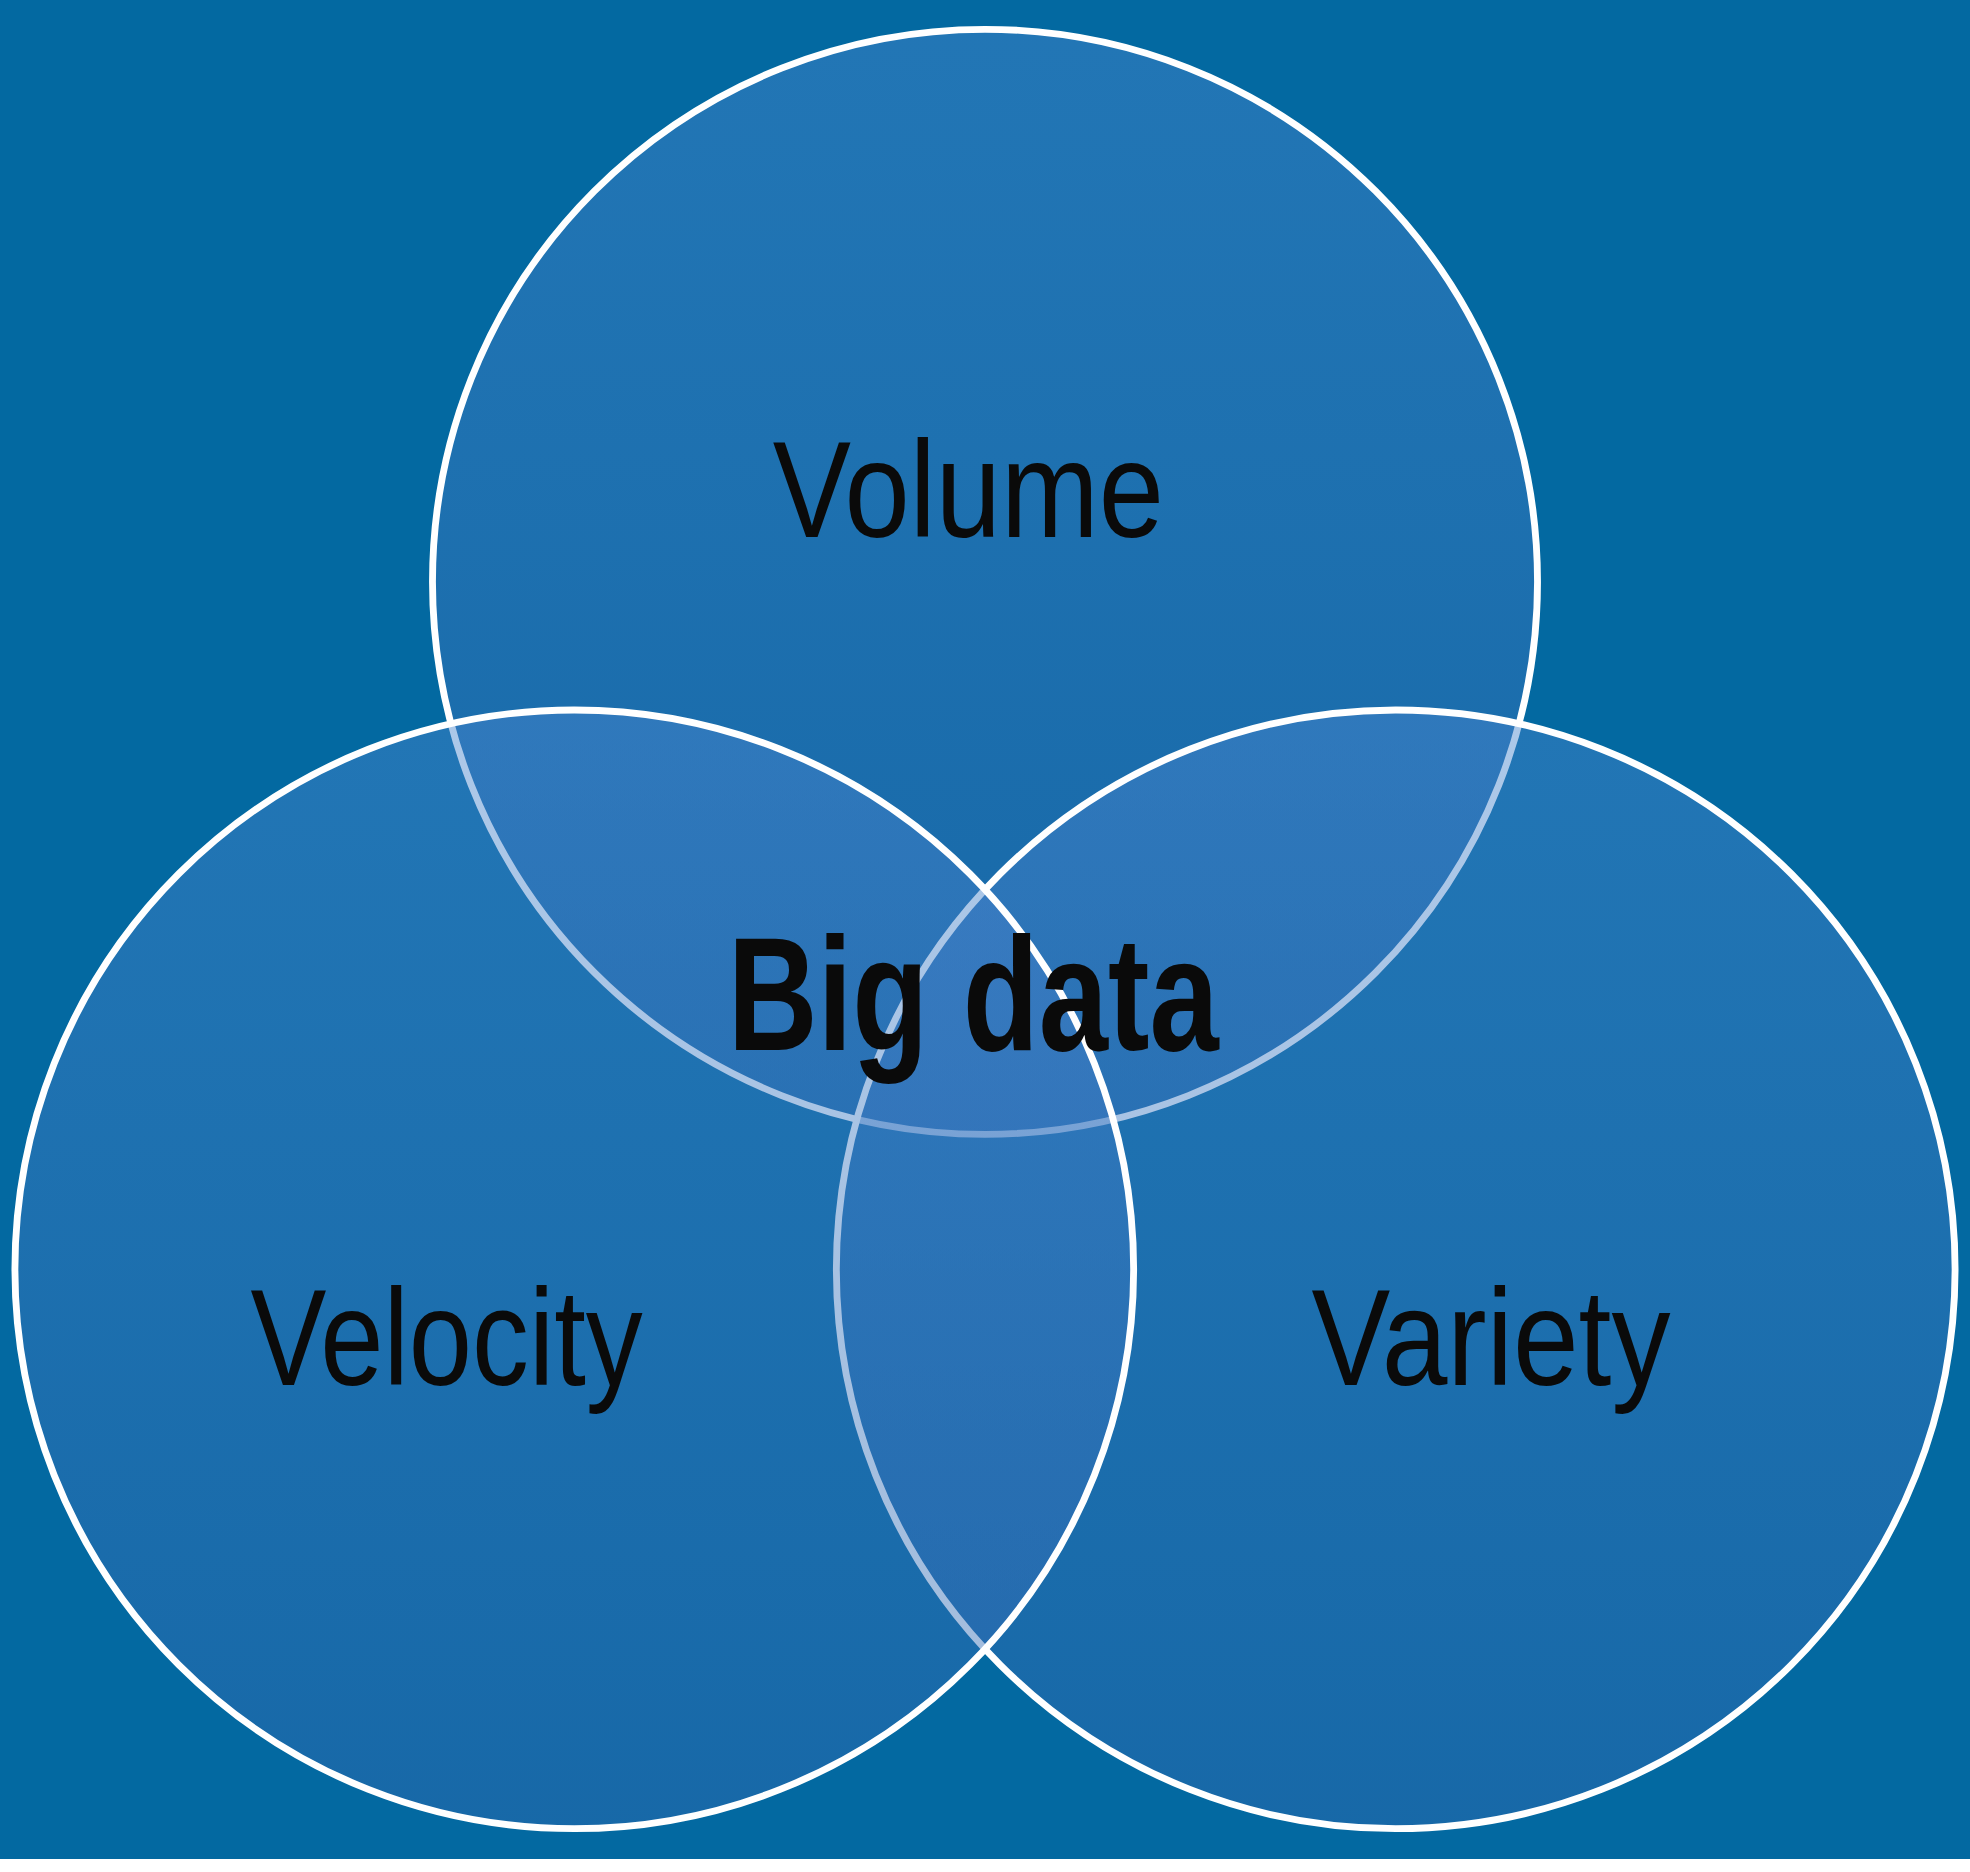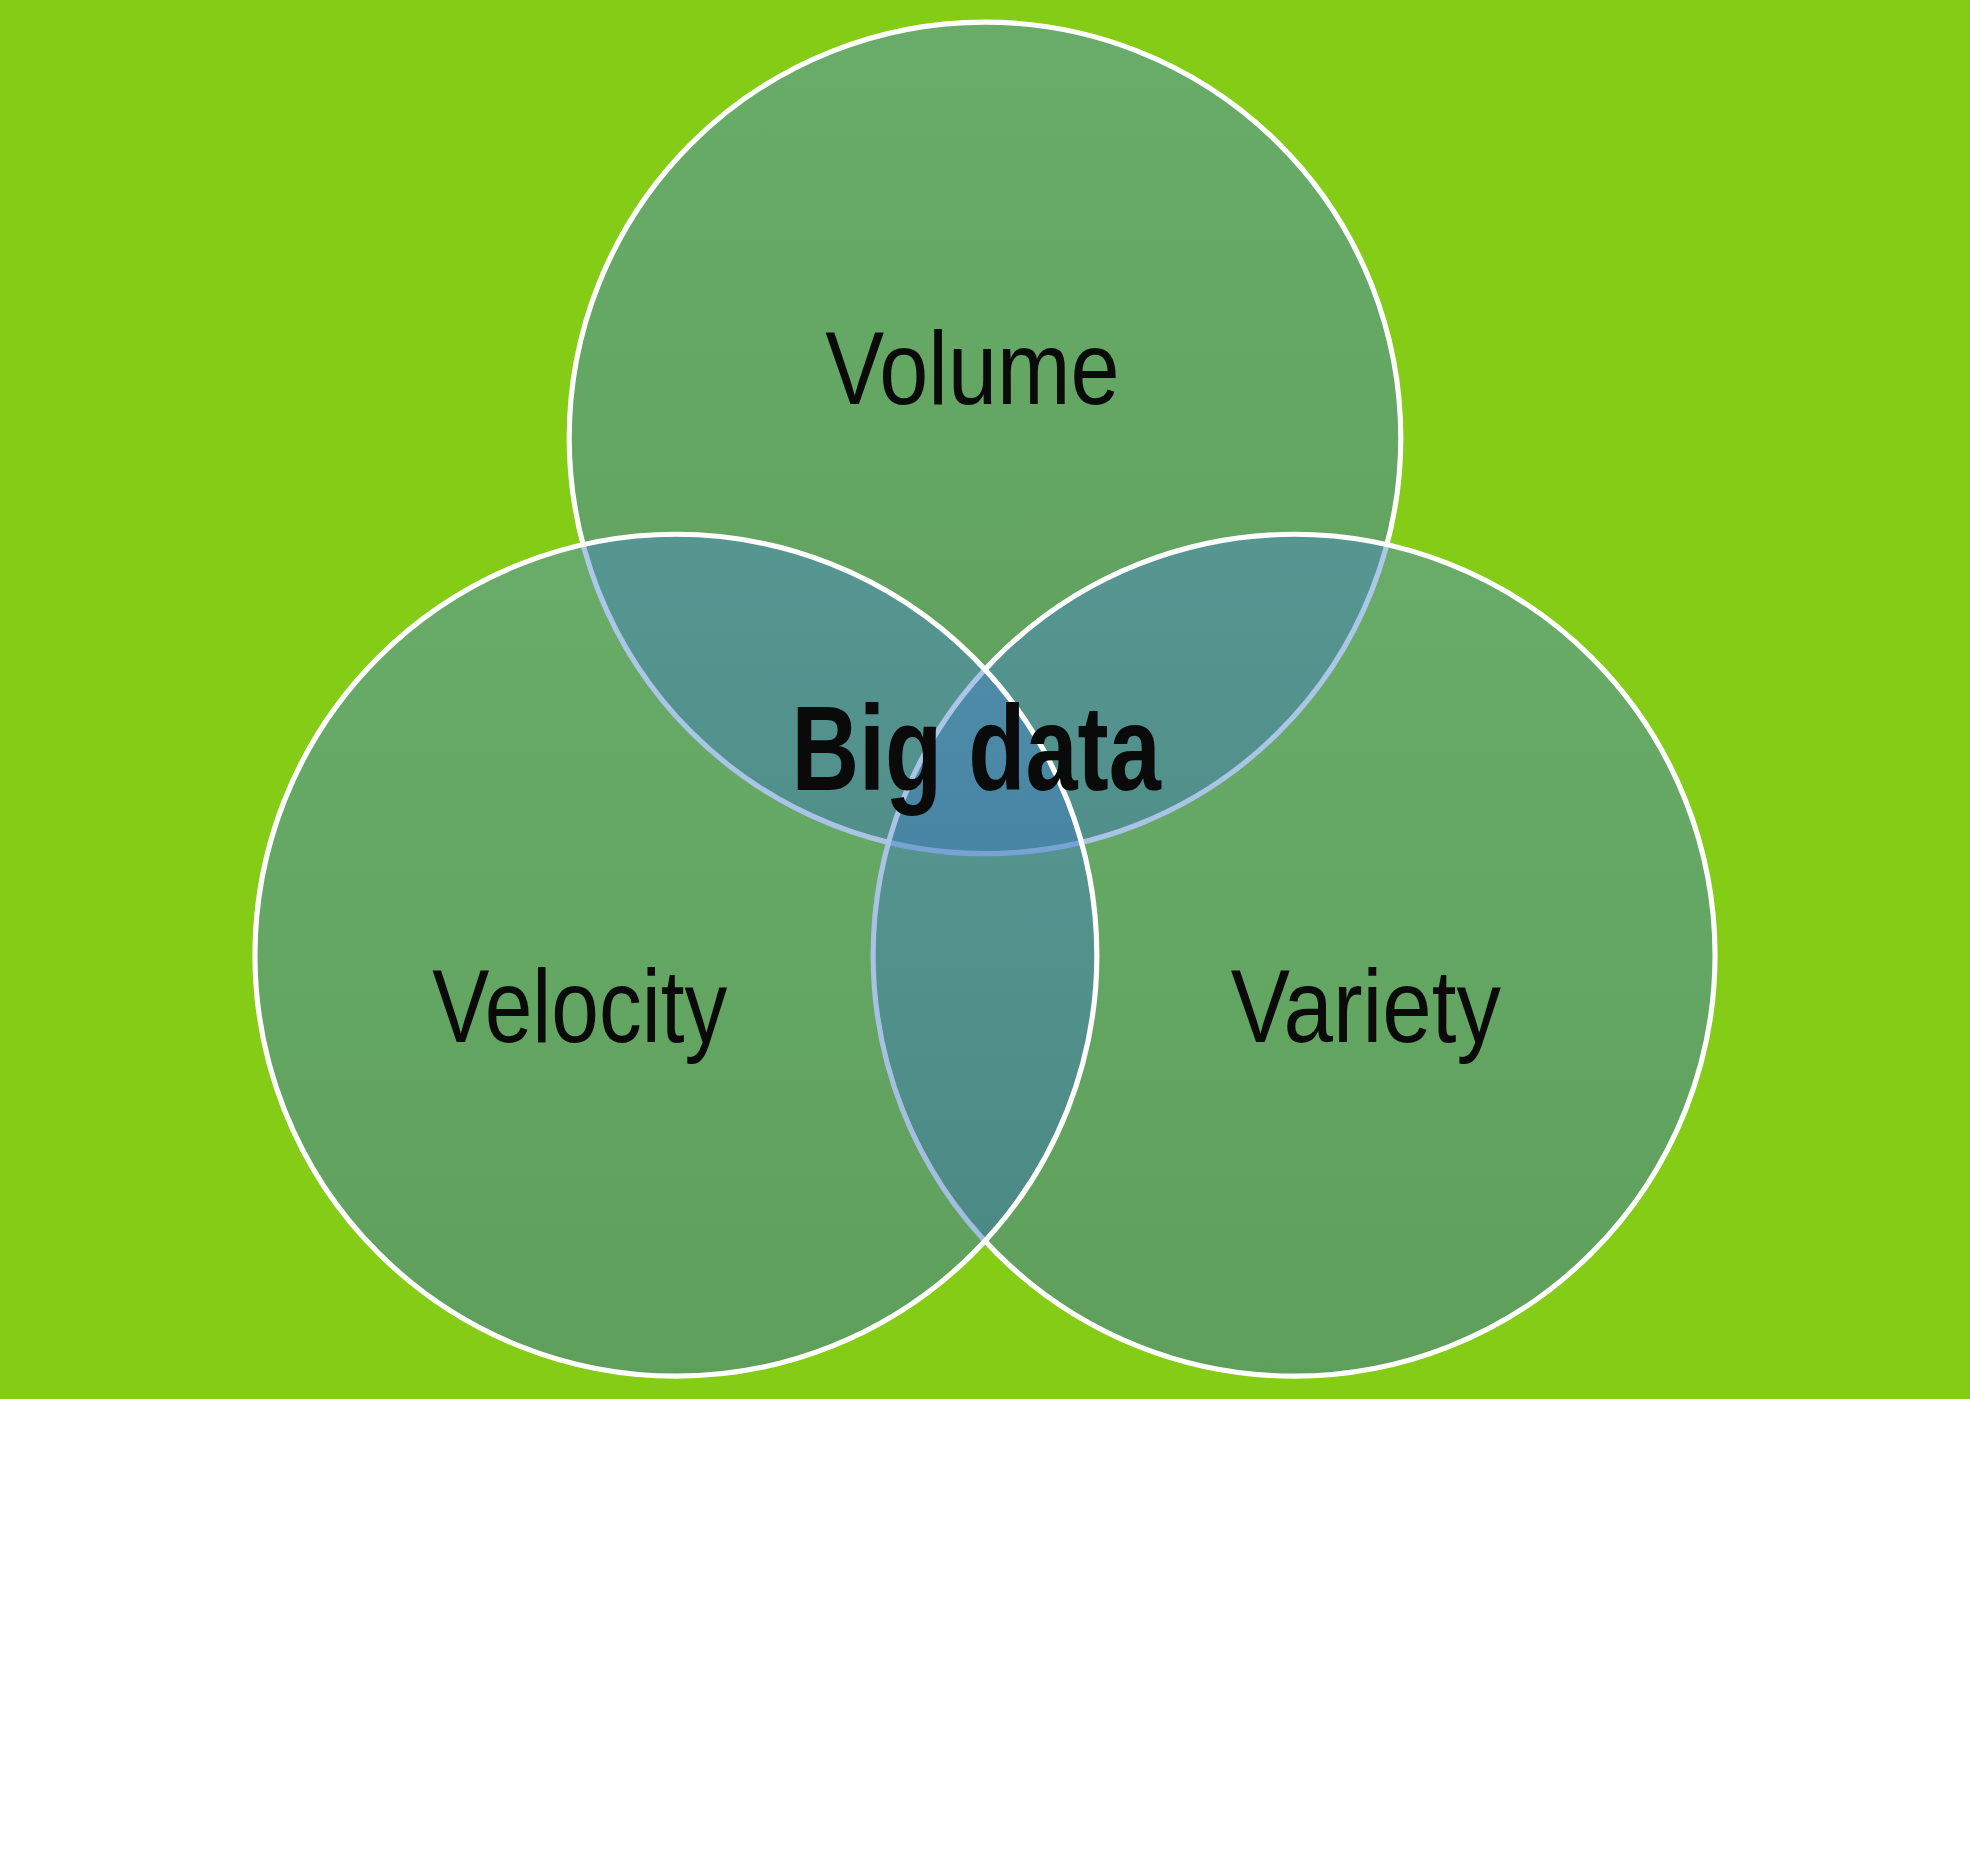--- a/index.html
+++ b/index.html
@@ -3,22 +3,22 @@
 <meta charset="utf-8">
 <style>
   html, body {
     margin: 0;
     padding: 0;
     background: #ffffff;
   }
   .stage {
     position: relative;
     width: 1970px;
-    height: 1399px;
-    background: #84cc16;
+    height: 1859px;
+    background: #0369a1;
     overflow: hidden;
   }
   .stage svg {
     display: block;
     width: 100%;
     height: 100%;
   }
   .venn-circle {
     stroke-width: 7;
   }

